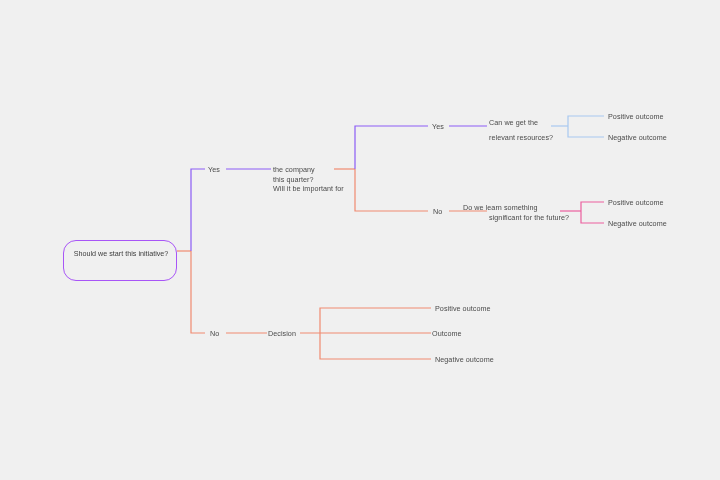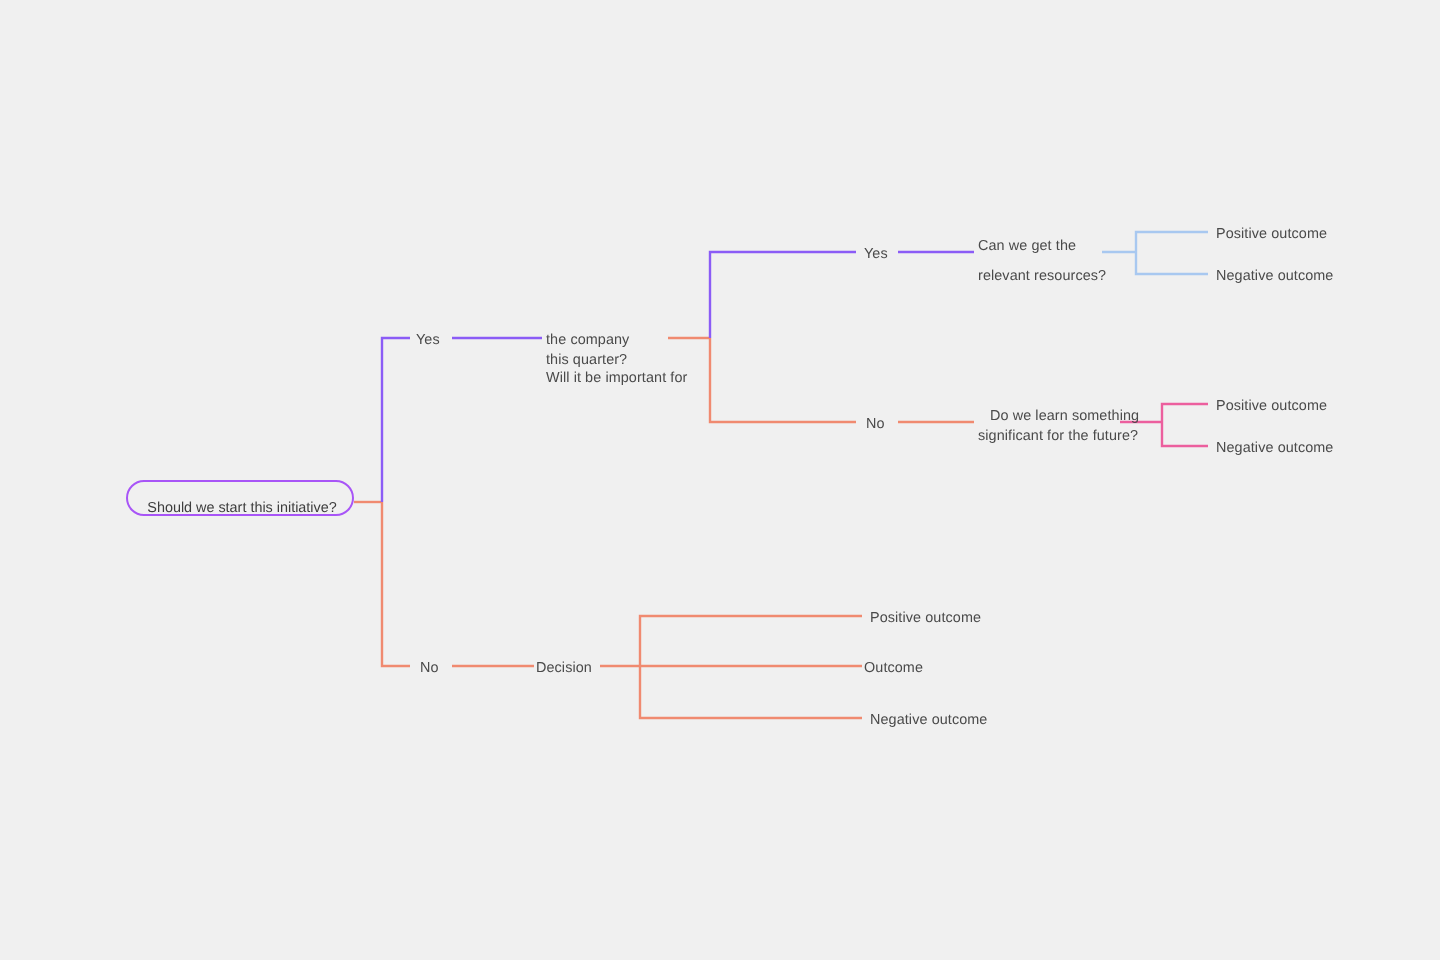--- a/index.html
+++ b/index.html
@@ -15,21 +15,21 @@
     position:absolute;
     font-size:7.2px;
     color:#4a4a4a;
     line-height:9.6px;
     white-space:pre;
     letter-spacing:0.05px;
   }
   .root-pill{
     position:absolute;
     left:63px;top:240px;
-    width:114px;height:18px;
+    width:114px;height:41px;
     border:1.4px solid #a855f7;
     border-radius:13px;
     background:#f0f0f0;
     box-sizing:border-box;
   }
   .root-pill span{
     position:absolute;
     left:0;top:0;width:114px;height:25px;
     display:flex;align-items:center;justify-content:center;
     font-size:7.2px;color:#3d3d3d;
@@ -88,21 +88,21 @@
 
   <div class="lbl" style="left:432px;top:122px;">Yes</div>
   <div class="lbl" style="left:433px;top:207px;">No</div>
 
   <div class="lbl" style="left:489px;top:118px;">Can we get the</div>
   <div class="lbl" style="left:489px;top:133px;">relevant resources?</div>
 
   <div class="lbl" style="left:608px;top:112px;">Positive outcome</div>
   <div class="lbl" style="left:608px;top:133px;">Negative outcome</div>
 
-  <div class="lbl" style="left:495px;top:203px;">Do we learn something</div>
+  <div class="lbl" style="left:463px;top:203px;">Do we learn something</div>
   <div class="lbl" style="left:489px;top:213px;text-align:center;">significant for the future?</div>
 
   <div class="lbl" style="left:608px;top:198px;">Positive outcome</div>
   <div class="lbl" style="left:608px;top:219px;">Negative outcome</div>
 
   <div class="lbl" style="left:268px;top:329px;">Decision</div>
 
   <div class="lbl" style="left:435px;top:304px;">Positive outcome</div>
   <div class="lbl" style="left:432px;top:329px;">Outcome</div>
   <div class="lbl" style="left:435px;top:355px;">Negative outcome</div>

